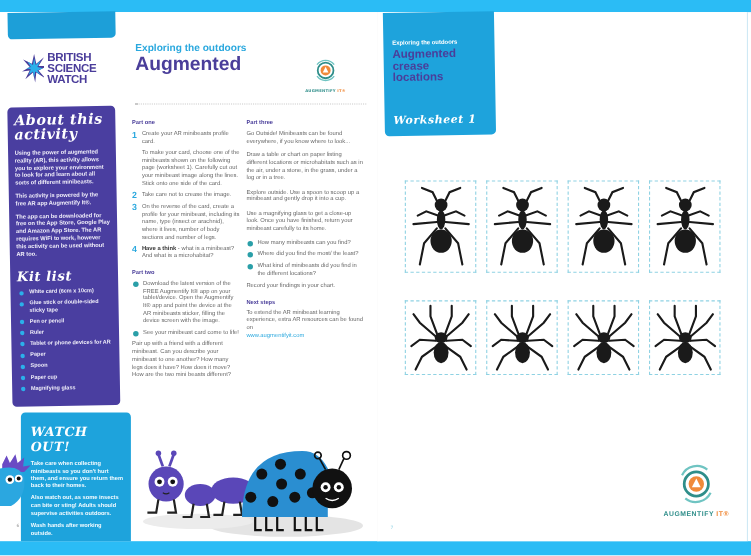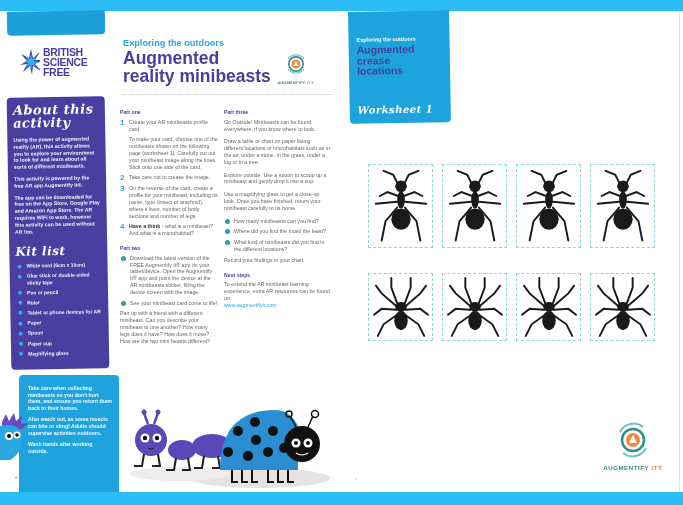--- a/index.html
+++ b/index.html
@@ -91,21 +91,21 @@
   <div class="bsw-logo">
     <svg class="bsw-star" viewBox="0 0 22 30">
       <g transform="translate(13,15)">
         <polygon points="0,-13 2,-4 9,-10 4,-2 12,-2 4,2 10,9 2,4 1,13 -1,4 -8,10 -4,2 -11,3 -4,-1 -10,-8 -2,-4" fill="#4a3c9a"></polygon>
         <polygon points="0,-9 1.5,-3 6,-7 3,-1 8,0 3,2 6,6 1,3 0,9 -1,3 -5,6 -3,1 -7,0 -3,-1 -6,-6 -1,-3" fill="#2bb0ea"></polygon>
       </g>
     </svg>
     <div class="bsw-text">
       <div>BRITISH</div>
       <div>SCIENCE</div>
-      <div>FREE</div>
+      <div>WATCH</div>
     </div>
   </div>
 </div>
 
 <div class="about-box">
   <div class="hand-title about-title">About this activity</div>
   <p class="about-para">Using the power of augmented reality (AR), this activity allows you to explore your environment to look for and learn about all sorts of different minibeasts.</p>
   <p class="about-para">This activity is powered by the free AR app Augmentify It®.</p>
   <p class="about-para">The app can be downloaded for free on the App Store, Google Play and Amazon App Store. The AR requires WiFi to work, however this activity can be used without AR too.</p>
 
@@ -144,39 +144,39 @@
         <span>Paper cup</span>
       </li>
     <li class="kit-item">
         <span class="kit-bullet"></span>
         <span>Magnifying glass</span>
       </li>
   </ul>
 </div>
 
 <div class="watch-box">
+  <div class="hand-title watch-title">WATCH OUT!</div>
   <p class="watch-para">Take care when collecting minibeasts so you don't hurt them, and ensure you return them back to their homes.</p>
   <p class="watch-para">Also watch out, as some insects can bite or sting! Adults should supervise activities outdoors.</p>
   <p class="watch-para">Wash hands after working outside.</p>
 </div>
 
 <svg class="monster" viewBox="0 0 30 50">
   <polygon points="2,10 6,2 9,9 14,1 16,9 22,4 21,12 28,11 22,17 2,17" fill="#6a4bc4"></polygon>
   <path d="M0,14 Q18,10 22,22 Q24,40 10,48 L0,48 Z" fill="#2ba7e0"></path>
   <circle cx="9" cy="24" r="4" fill="#fff"></circle>
     <circle cx="9" cy="24" r="2" fill="#111"></circle>
   <circle cx="17" cy="23" r="3.5" fill="#fff"></circle>
     <circle cx="17" cy="23" r="1.8" fill="#111"></circle>
 </svg>
 <div class="page-num-left">6</div>
 
 <div class="kicker">Exploring the outdoors</div>
 <div class="main-title">
   <div>Augmented</div>
-  <div>reality minibeasts</div>
 </div>
 <div class="aug-logo-small">
   <svg width="26" height="26" viewBox="0 0 40 40">
     <path d="M8,12 A15,15 0 0 1 32,12" fill="none" stroke="#6fc4c2" stroke-width="2"></path>
     <path d="M32,28 A15,15 0 0 1 8,28" fill="none" stroke="#6fc4c2" stroke-width="2"></path>
     <circle cx="20" cy="20" r="11" fill="none" stroke="#2f8e8a" stroke-width="2.5"></circle>
     <circle cx="20" cy="20" r="7" fill="#f08a3a"></circle>
     <polygon points="20,15 24,23 16,23" fill="#fff"></polygon>
   </svg>
   <div class="aug-word"><span>AUGMENTIFY</span> <span class="it">IT®</span></div>

